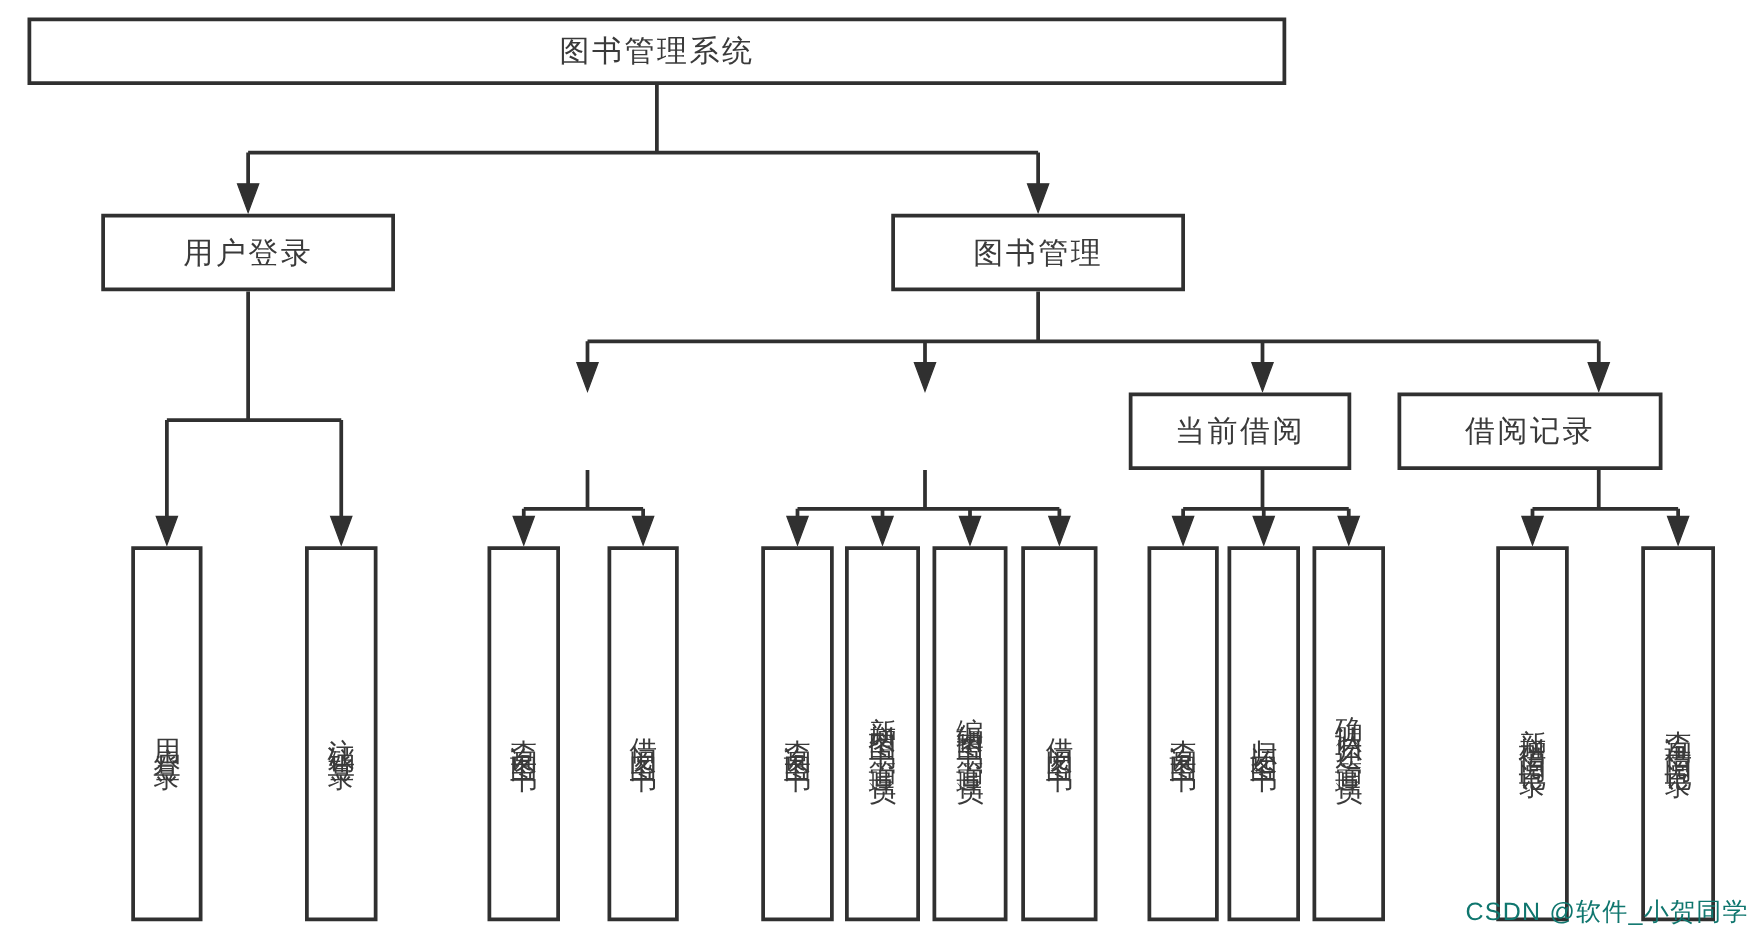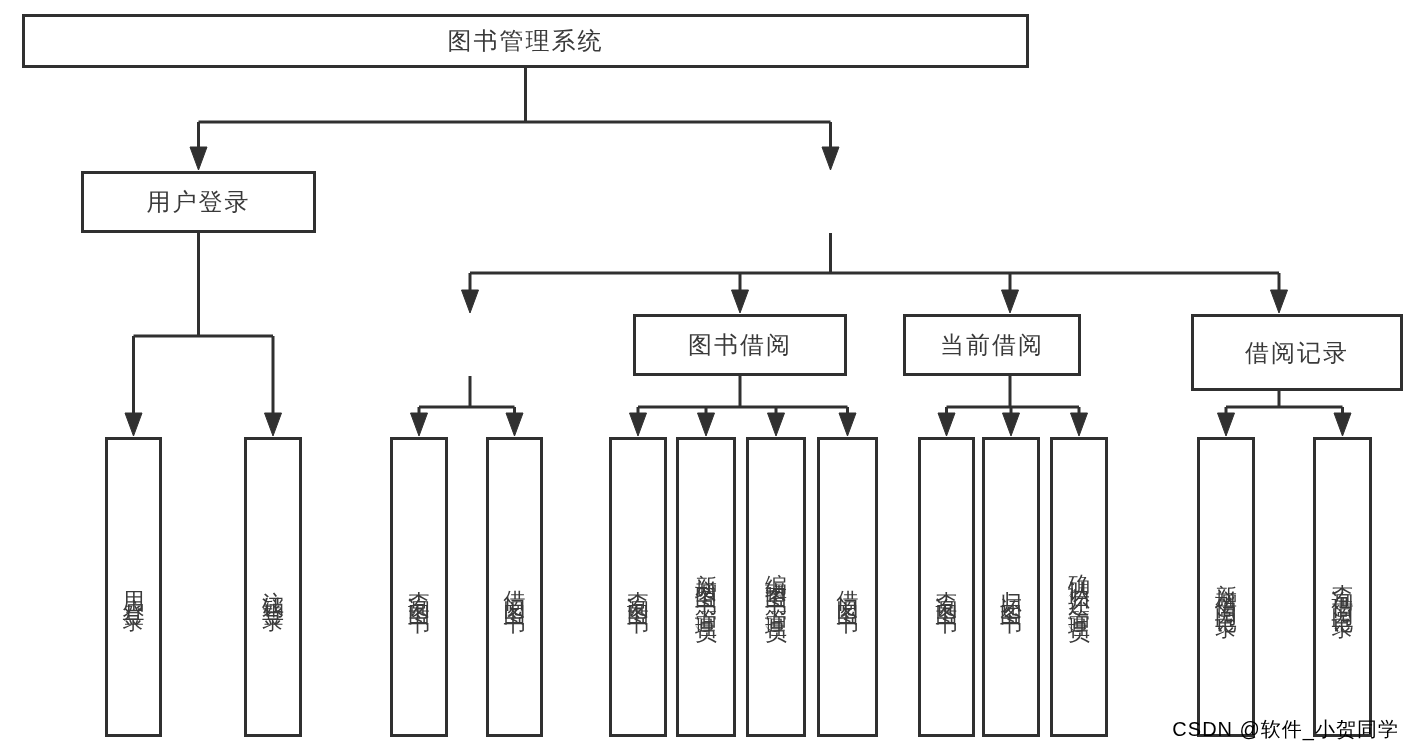--- a/index.html
+++ b/index.html
@@ -36,21 +36,21 @@
     text-orientation:mixed;
     font-size:22px;
     letter-spacing:7px;
     color:#3a3a3a;
     white-space:nowrap;
   }
   .watermark{
     position:absolute;
     right:6px;bottom:4px;
     font-size:20px;
-    color:#000000;
+    color:#0f766e;
     letter-spacing:1px;
     z-index:5;
   }
 </style>
 </head>
 <body>
 
 <div class="stage">
 
   <svg class="connectors" viewBox="0 0 1405 747" xmlns="http://www.w3.org/2000/svg">
@@ -125,24 +125,24 @@
       <line x1="1226" y1="407" x2="1226" y2="418"></line>
       <polygon points="1217.5,413 1234.5,413 1226,436"></polygon>
       <line x1="1342.5" y1="407" x2="1342.5" y2="418"></line>
       <polygon points="1334,413 1351,413 1342.5,436"></polygon>
     </g>
   </svg>
 
   <div class="hbox" style="left:22px;top:14px;width:1007px;height:54px">图书管理系统</div>
 
   <div class="hbox" style="left:81px;top:171px;width:235px;height:62px">用户登录</div>
+  <div class="hbox" style="left:713px;top:171px;width:235px;height:62px">图书管理</div>
 
-  <div class="hbox" style="left:633px;top:314px;width:214px;height:62px">图书借阅</div>
   <div class="hbox" style="left:903px;top:314px;width:178px;height:62px">当前借阅</div>
-  <div class="hbox" style="left:1191px;top:314px;width:212px;height:77px">借阅记录</div>
+  <div class="hbox" style="left:1118px;top:314px;width:212px;height:62px">借阅记录</div>
 
   <div class="vbox" style="left:105px;top:437px;width:57px;height:300px">
     <span>用户登录</span>
   </div>
   <div class="vbox" style="left:244px;top:437px;width:58px;height:300px">
     <span>注销登录</span>
   </div>
 
   <div class="vbox" style="left:390px;top:437px;width:58px;height:300px">
     <span>查询图书</span>

